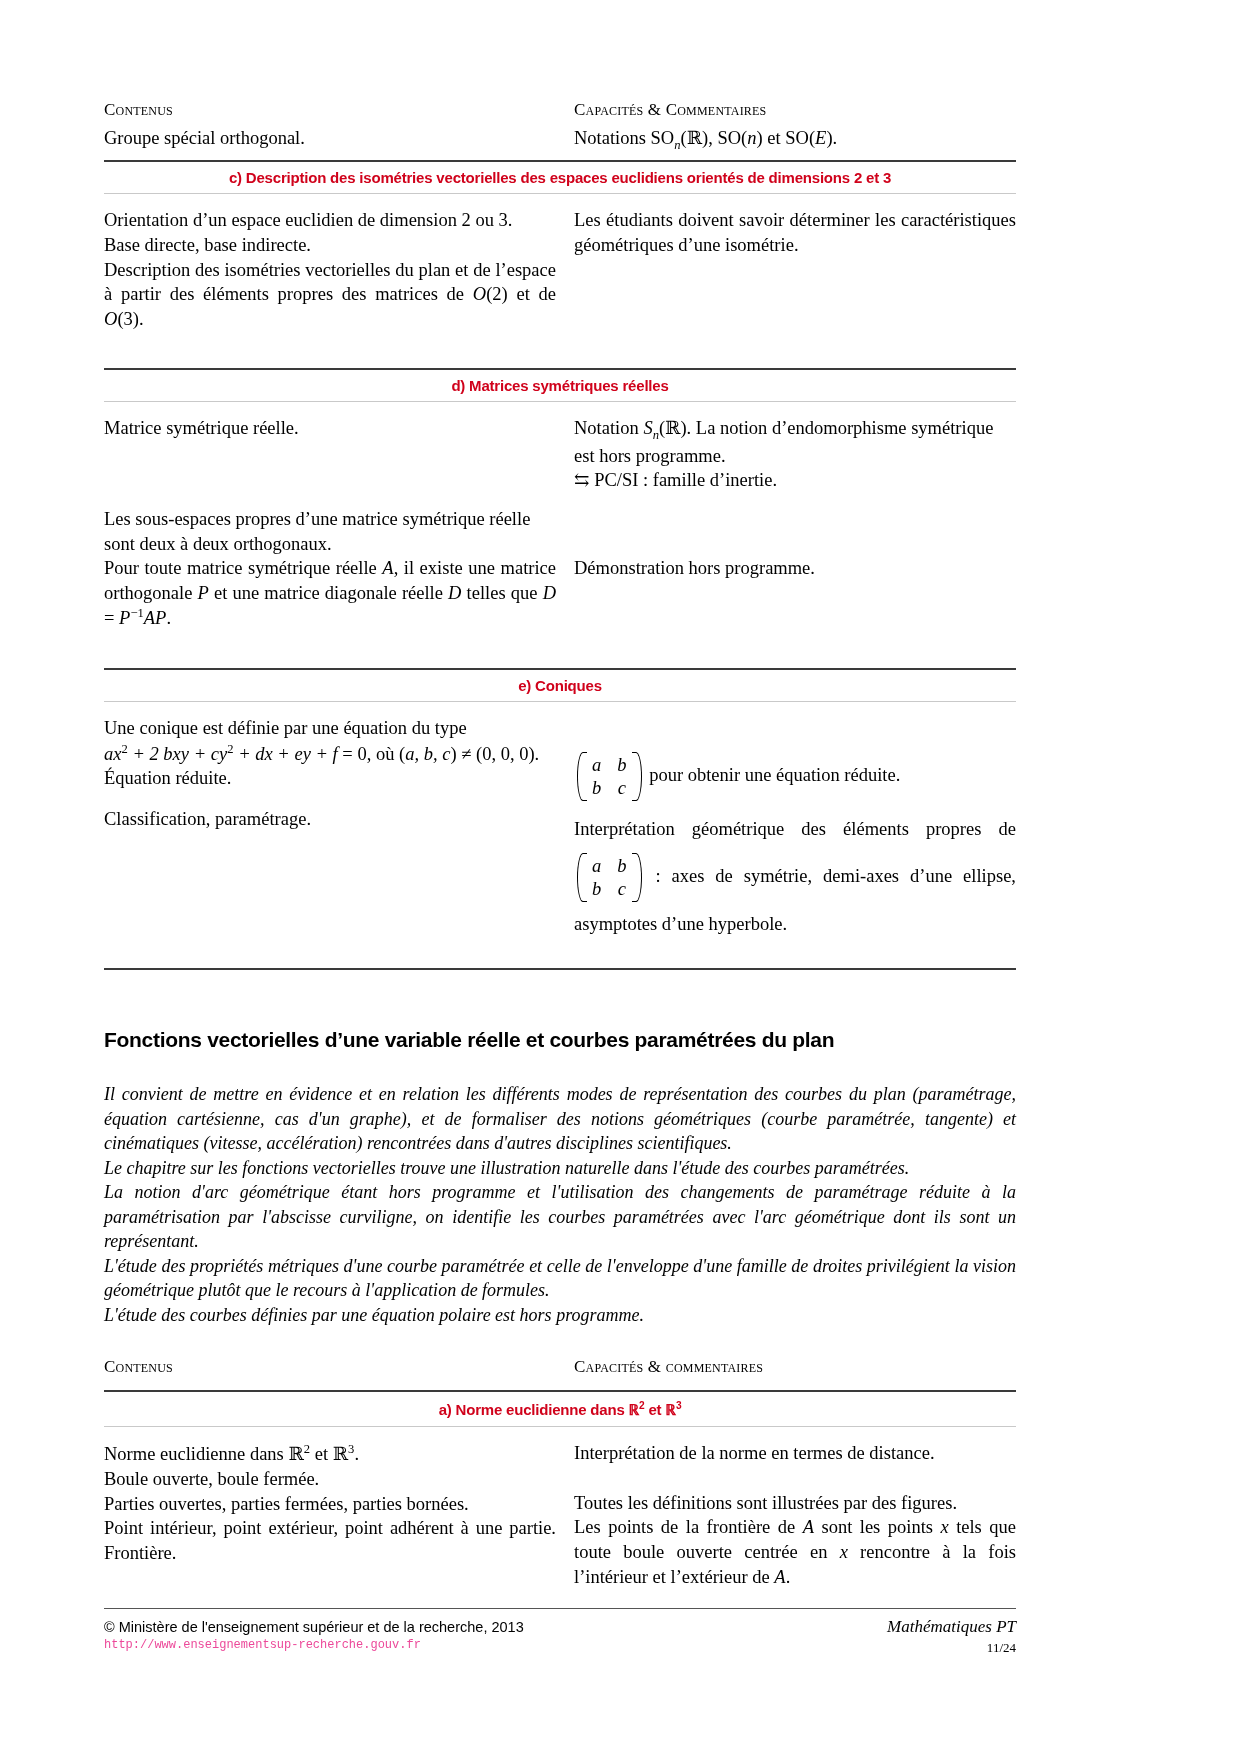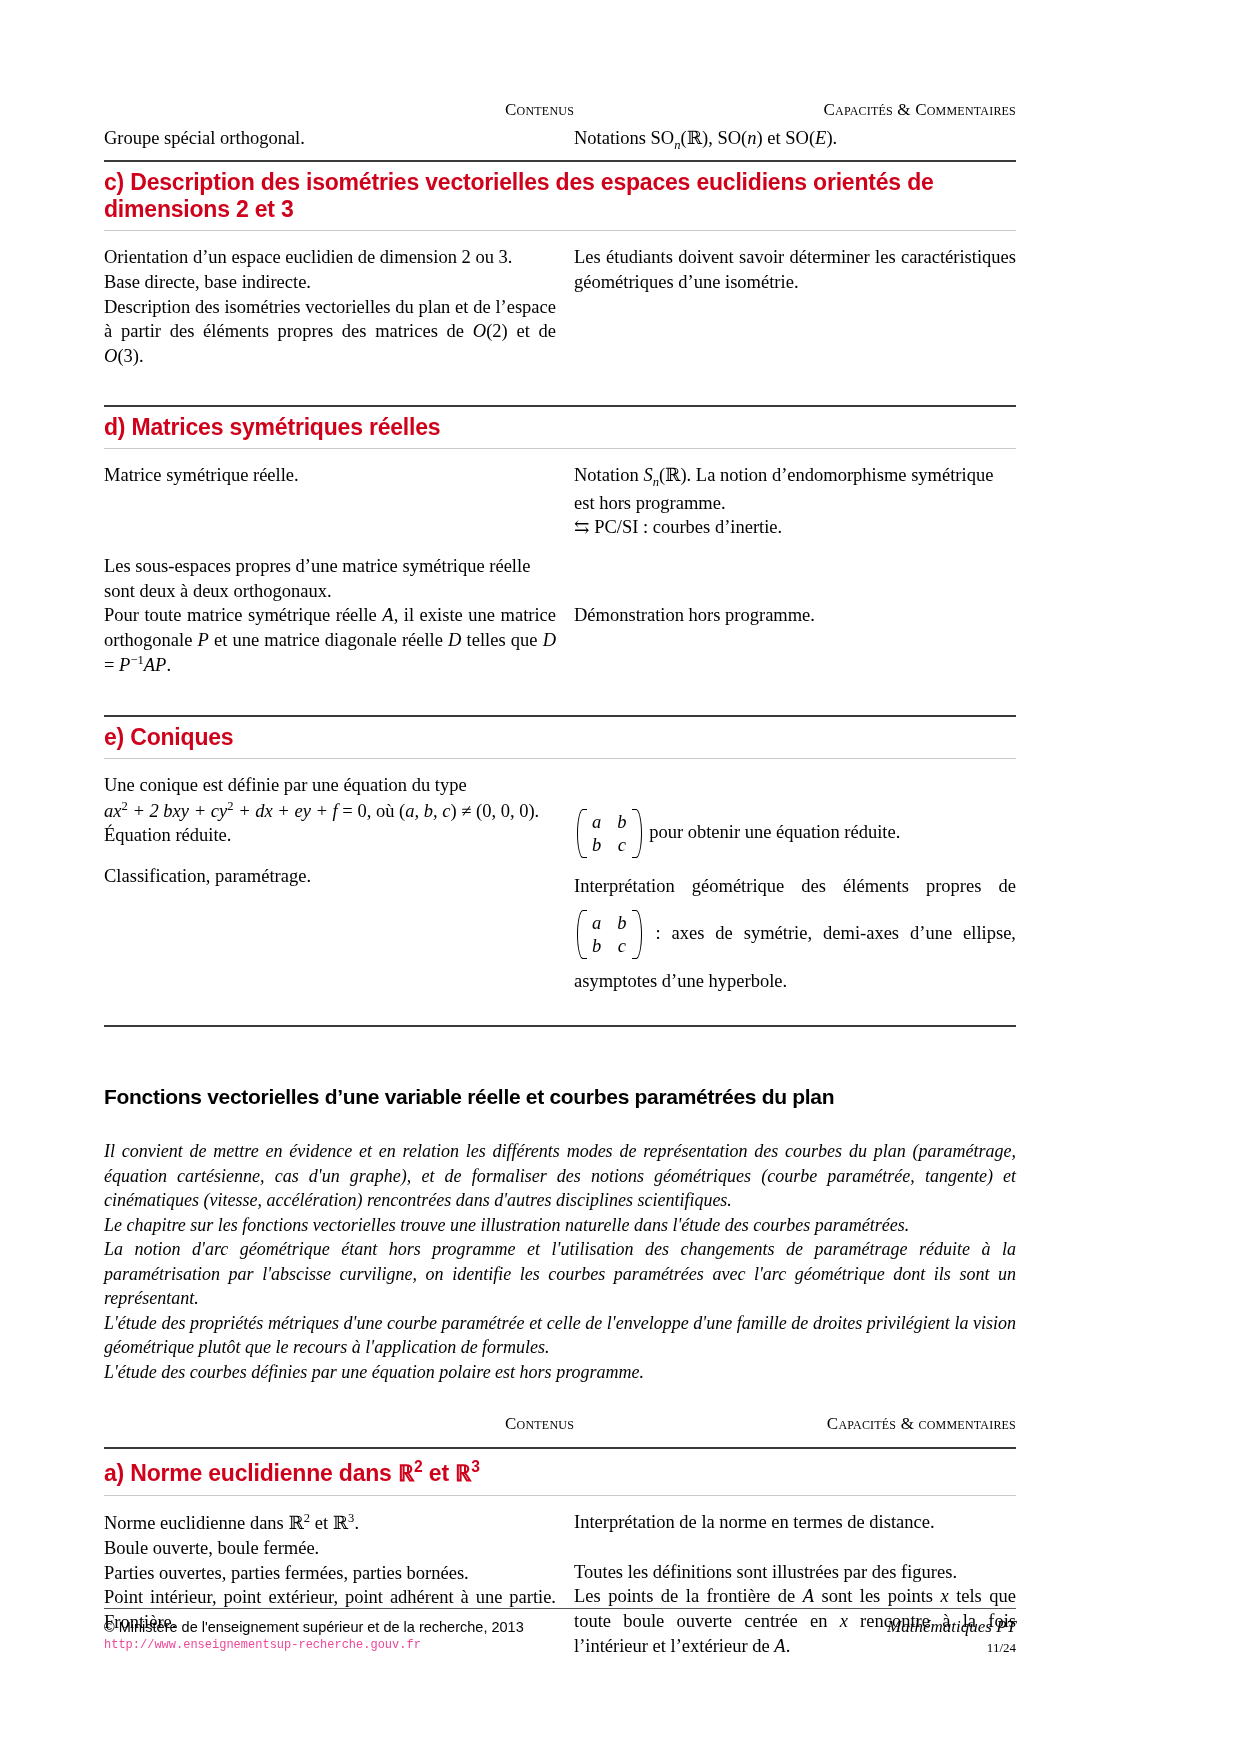--- a/index.html
+++ b/index.html
@@ -27,21 +27,21 @@
   
   .colhead {
     display: flex;
     width: 100%;
     font-variant: small-caps;
     font-size: 17px;
     letter-spacing: 0.2px;
     padding-bottom: 6px;
   }
   .colhead .c1, .colhead .c2 {
-    text-align: right;
+    text-align: left;
   }
   .colhead .c1 { width: 470px; }
   .colhead .c2 { width: 442px; }
 
   .row {
     display: flex;
     width: 100%;
     align-items: flex-start;
   }
   .row .c1 {
@@ -69,24 +69,25 @@
   }
   .rule-thin {
     border-top: 1.2px solid #c9c9c9;
     width: 100%;
     margin: 0;
   }
 
   .subhead {
     color: #d0021b;
     font-weight: bold;
-    font-size: 23px;
+    font-size: 15px;
     padding: 7px 0 7px 0;
     font-family: "Liberation Sans", sans-serif;
     letter-spacing: -0.2px;
+    text-align: center;
   }
 
   .sectiontitle {
     font-weight: bold;
     font-size: 21px;
     font-family: "Liberation Sans", sans-serif;
     letter-spacing: -0.3px;
     margin: 0;
   }
 
@@ -218,21 +219,21 @@
     <div class="spacer-md"></div>
     <div class="rule-thick"></div>
     <div class="subhead">d) Matrices symétriques réelles</div>
     <div class="rule-thin"></div>
     <div class="spacer-sm"></div>
 
     <div class="row">
       <div class="c1 txt nj">Matrice symétrique réelle.</div>
       <div class="c2 txt nj">
         <span>Notation </span><span class="mi" style="font-family:'Liberation Serif',serif;">S</span><sub class="mi">n</sub><span>(ℝ). La notion d’endomorphisme symétrique est hors programme.</span>
-        <div><span>⇆</span><span> PC/SI : courbes d’inertie.</span></div>
+        <div><span>⇆</span><span> PC/SI : famille d’inertie.</span></div>
       </div>
     </div>
 
     <div class="spacer-sm"></div>
 
     <div class="row">
       <div class="c1 txt nj">Les sous-espaces propres d’une matrice symétrique réelle sont deux à deux orthogonaux.</div>
       <div class="c2 txt nj"></div>
     </div>
 

